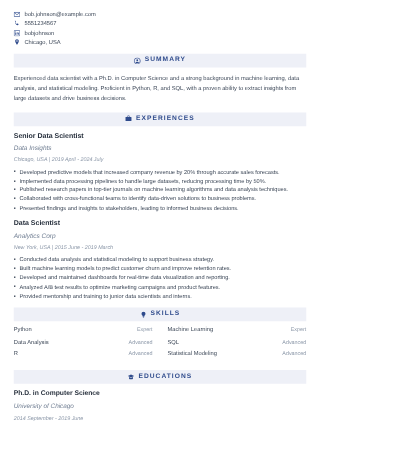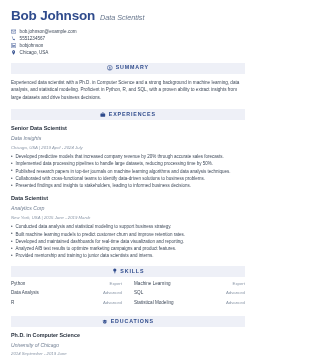--- a/index.html
+++ b/index.html
@@ -188,24 +188,20 @@
     font-style: italic;
     color: #8b97a8;
     line-height: 1.2;
   }
 </style>
 </head>
 <body>
 
 <div class="page">
 
-  <div class="header">
-    <div class="name">Bob Johnson</div>
-    <div class="job-title">Data Scientist</div>
-  </div>
 
   <div class="contacts">
 
     <div class="contact-row">
       <span class="contact-icon">
         <svg viewBox="0 0 16 16" fill="currentColor">
             <path d="M1 3h14v10H1z" fill="none" stroke="currentColor" stroke-width="1.6"></path>
             <path d="M1.6 3.6L8 8.6l6.4-5" fill="none" stroke="currentColor" stroke-width="1.6"></path>
           </svg>
       </span>

